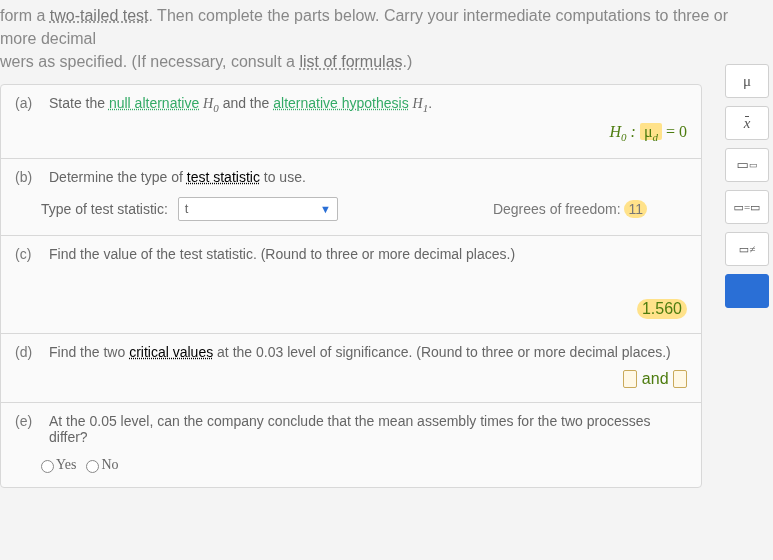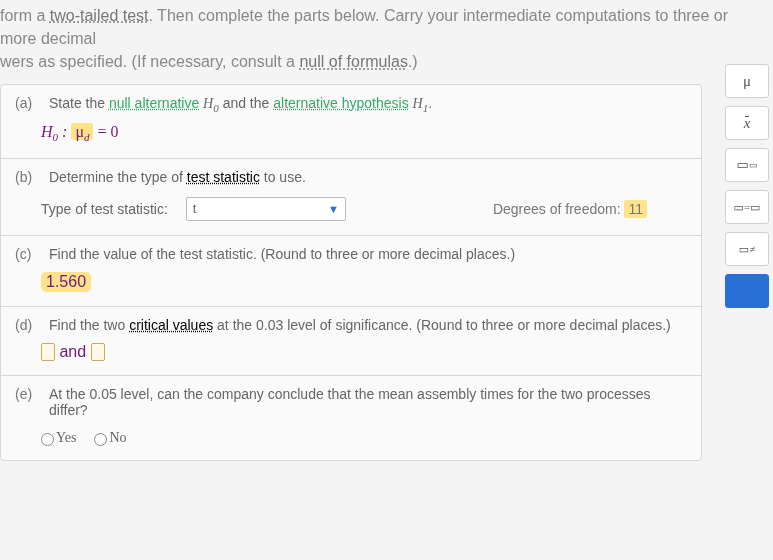--- a/index.html
+++ b/index.html
@@ -36,32 +36,32 @@
     padding: 10px 14px 14px 14px;
     color:#666;
     font-size: 14px;
   }
   .row:last-child { border-bottom: none; }
   .lead { display:flex; gap:8px; }
   .tag { min-width: 26px; color:#777; }
   .body { flex:1; }
   .termlink { color:#3a6; text-decoration: underline dotted; }
   .termlink2 { color:#000000; text-decoration: underline dotted; }
-  .mathline { margin: 10px 0 0 26px; font-family: "Times New Roman", serif; font-style: italic; font-size:16px; color:#701a75;}
+  .mathline { margin: 10px 0 0 26px; font-family: "Times New Roman", serif; font-style: italic; font-size:16px; color:#4d7c0f;text-align:right;}
   .hl { background: #ffe28a; padding: 0 4px; border-radius:2px; font-style: normal;}
-  .hlval { background:#ffe28a; padding:1px 5px; border-radius:5px; display:inline-block; font-family: Arial; font-style:normal;}
-  .subline { margin: 12px 0 0 26px; display:flex; align-items:center; gap:18px;}
+  .hlval { background:#ffe28a; padding:1px 5px; border-radius:10px; display:inline-block; font-family: Arial; font-style:normal;margin-top:27px;}
+  .subline { margin: 12px 0 0 26px; display:flex; align-items:center; gap:10px;}
   .selectbox {
     border:1px solid #bbb; background:#fff; width:160px; height:24px;
     display:inline-flex; align-items:center; justify-content:space-between;
     padding:0 6px; font-size:13px; color:#666; border-radius:2px;
   }
   .selectbox .tri { color:#2a6fd6; font-size:11px;}
   .dof { margin-left:auto; margin-right:40px; color:#777;}
-  .dofval { background:#ffe28a; padding:1px 4px; border-radius:2px;}
+  .dofval { background:#ffe28a; padding:1px 4px; border-radius:9px;}
   .inputtiny {
     display:inline-block; width:14px; height:18px; border:1px solid #c9a95a;
     background:#fff8e6; vertical-align:middle; border-radius:2px;
   }
   .radio {
     display:inline-block; width:13px; height:13px; border:1.5px solid #888;
     border-radius:50%; vertical-align:middle; margin-right:2px; background:#fff;
   }
   .sidebar {
     position:absolute; right:4px; top:64px; width:44px;
@@ -76,21 +76,21 @@
   .xbar { position:relative; font-style:italic;}
   .xbar::after{content:""; position:absolute; left:1px; right:1px; top:1px; height:1px; background:#555;}
   .subd { font-size:11px; vertical-align:sub; font-style:italic;}
 </style>
 </head>
 <body>
 
 <div class="page">
   <div class="intro">
     <span>form a </span><span class="uline">two-tailed test</span><span>. Then complete the parts below. Carry your intermediate computations to three or more decimal </span><br>
-    <span>wers as specified. (If necessary, consult a </span><span class="uline">null of formulas</span><span>.)</span>
+    <span>wers as specified. (If necessary, consult a </span><span class="uline">list of formulas</span><span>.)</span>
   </div>
 
   <div class="parts">
 
     <div class="row">
       <div class="lead">
         <div class="tag">(a)</div>
         <div class="body">
           <span>State the </span><span class="termlink">null alternative</span>
           <span style="font-family:'Times New Roman',serif; font-style:italic;"><span> H</span><span class="subd">0</span></span>

